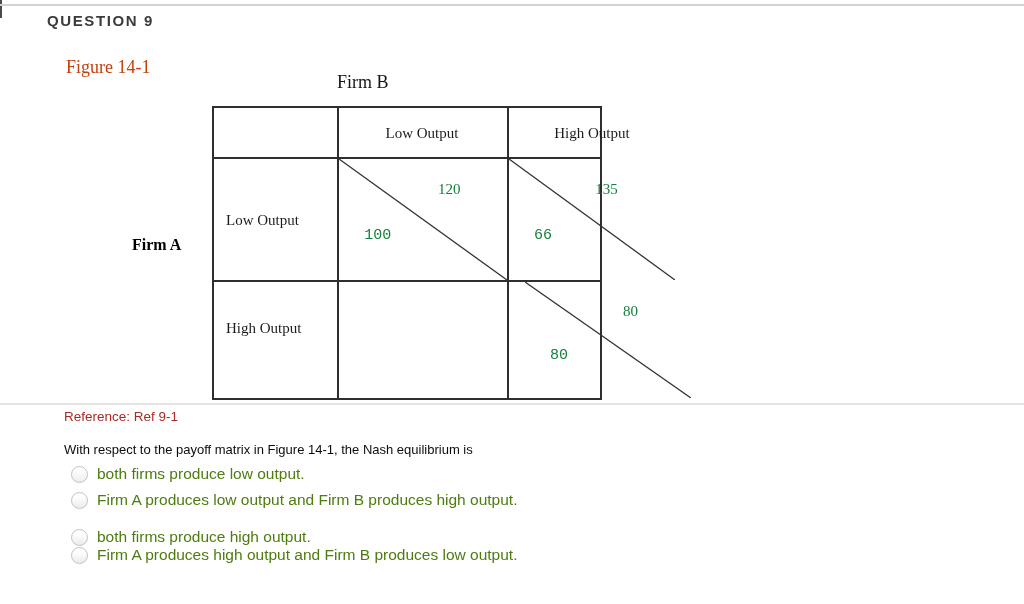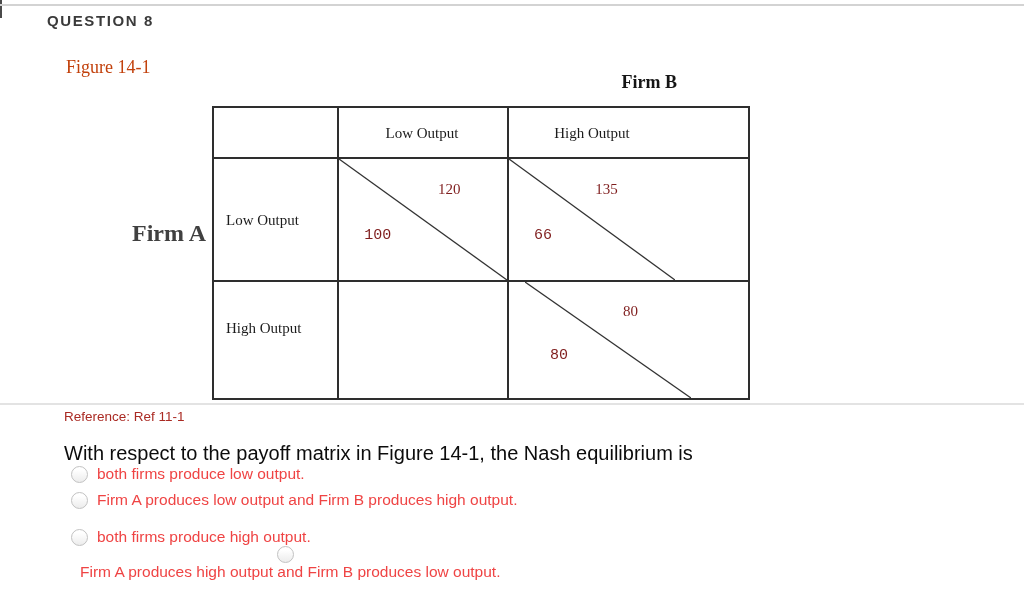--- a/index.html
+++ b/index.html
@@ -11,62 +11,62 @@
   .corner-tick { position:absolute; left:0; top:0; width:2px; height:18px; background:#4a4a4a; }
 
   .q-header {
     position:absolute; left:47px; top:12px;
     font-size:15px; font-weight:bold; letter-spacing:1.6px; color:#3a3a3a;
   }
 
   
   .serif { font-family:"Liberation Serif", serif; }
   .fig-title { position:absolute; left:66px; top:57px; font-size:18px; font-weight:normal; color:#c2410c; }
-  .firm-b    { position:absolute; left:337px; top:72px; width:340px; text-align:right;
-               font-size:18px; font-weight:bold; color:#151515; }
-  .firm-a    { position:absolute; left:132px; top:220px; font-size:24px; font-weight:bold; color:#404040; }
+  .firm-b    { position:absolute; left:337px; top:72px; width:340px; text-align:left;
+               font-size:18px; font-weight:normal; color:#151515; }
+  .firm-a    { position:absolute; left:132px; top:236px; font-size:16px; font-weight:bold; color:#000000; }
 
-  .tbl { position:absolute; left:212px; top:106px; width:538px; height:294px;
+  .tbl { position:absolute; left:212px; top:106px; width:390px; height:294px;
          border:2px solid #2e2e2e; box-sizing:border-box; background:#ffffff; }
   .vline { position:absolute; top:0; width:2px; height:100%; background:#2e2e2e; }
   .hline { position:absolute; left:0; width:100%; height:2px; background:#2e2e2e; }
 
   .hcell { position:absolute; top:0; height:51px; width:170px;
            display:flex; align-items:center; justify-content:center;
            font-size:15px; color:#1c1c1c; }
   .rlabel { position:absolute; left:12px; font-size:15px; color:#1c1c1c; }
 
   .pcell { position:absolute; overflow:hidden; }
   .pcell svg { position:absolute; left:0; top:0; width:100%; height:100%; display:block; }
-  .pval { position:absolute; font-size:15px; color:#7f1d1d; }
+  .pval { position:absolute; font-size:15px; color:#15803d; }
   .pb { left:59%; top:18%; }
   .pa { left:15%; top:56%;font-family:Liberation Mono, monospace; }
   .pb-alt { left:52%; top:18%; }
 
   
   .mid-rule { position:absolute; left:0; top:403px; width:1024px; height:2px; background:#e3e3e3; }
   .reference { position:absolute; left:64px; top:409px; font-size:13.5px; color:#aa2a23; }
 
-  .question { position:absolute; left:64px; top:442px; font-size:20px; color:#0c0c0c; }
+  .question { position:absolute; left:64px; top:442px; font-size:13px; color:#0c0c0c; }
 
   .opt { position:absolute; left:71px; display:flex; align-items:center; }
   .radio {
     width:15px; height:15px; border-radius:50%; flex:0 0 auto;
     border:1.5px solid #c2c2c2; box-sizing:content-box;
     background:linear-gradient(#ffffff 20%, #ececec);
   }
-  .opt-label { margin-left:9px; font-size:15.5px; color:#ef4444; }
+  .opt-label { margin-left:9px; font-size:15.5px; color:#4d7c0f; }
 </style>
 </head>
 <body>
 
 <div class="corner-tick"></div>
 <div class="top-rule"></div>
 
-<div class="q-header">QUESTION 8</div>
+<div class="q-header">QUESTION 9</div>
 
 <div>
   <div class="fig-title serif">Figure 14-1</div>
   <div class="firm-b serif">Firm B</div>
   <div class="firm-a serif">Firm A</div>
 
   <div class="tbl">
     <div class="vline" style="left:123px;"></div>
     <div class="vline" style="left:293px;"></div>
     <div class="hline" style="top:49px;"></div>
@@ -99,32 +99,32 @@
       <svg viewBox="0 0 100 100" preserveAspectRatio="none">
         <line x1="0" y1="0" x2="100" y2="100" stroke="#333333" stroke-width="1.3" vector-effect="non-scaling-stroke"></line>
       </svg>
       <span class="pval pb serif">80</span>
       <span class="pval pa serif">80</span>
     </div>
   </div>
 </div>
 
 <div class="mid-rule"></div>
-<div class="reference">Reference: Ref 11-1</div>
+<div class="reference">Reference: Ref 9-1</div>
 
 <div class="question">With respect to the payoff matrix in Figure 14-1, the Nash equilibrium is</div>
 
 <div class="opt" style="top:465px;">
   <div class="radio"></div>
   <div class="opt-label">both firms produce low output.</div>
 </div>
 <div class="opt" style="top:492px;margin-top:36px;">
   <div class="radio"></div>
   <div class="opt-label">both firms produce high output.</div>
 </div>
 <div class="opt" style="top:491px;">
   <div class="radio"></div>
   <div class="opt-label">Firm A produces low output and Firm B produces high output.</div>
 </div>
-<div class="opt" style="top:546px;flex-direction:column;">
+<div class="opt" style="top:546px;">
   <div class="radio"></div>
   <div class="opt-label">Firm A produces high output and Firm B produces low output.</div>
 </div>
 
 </body></html>

